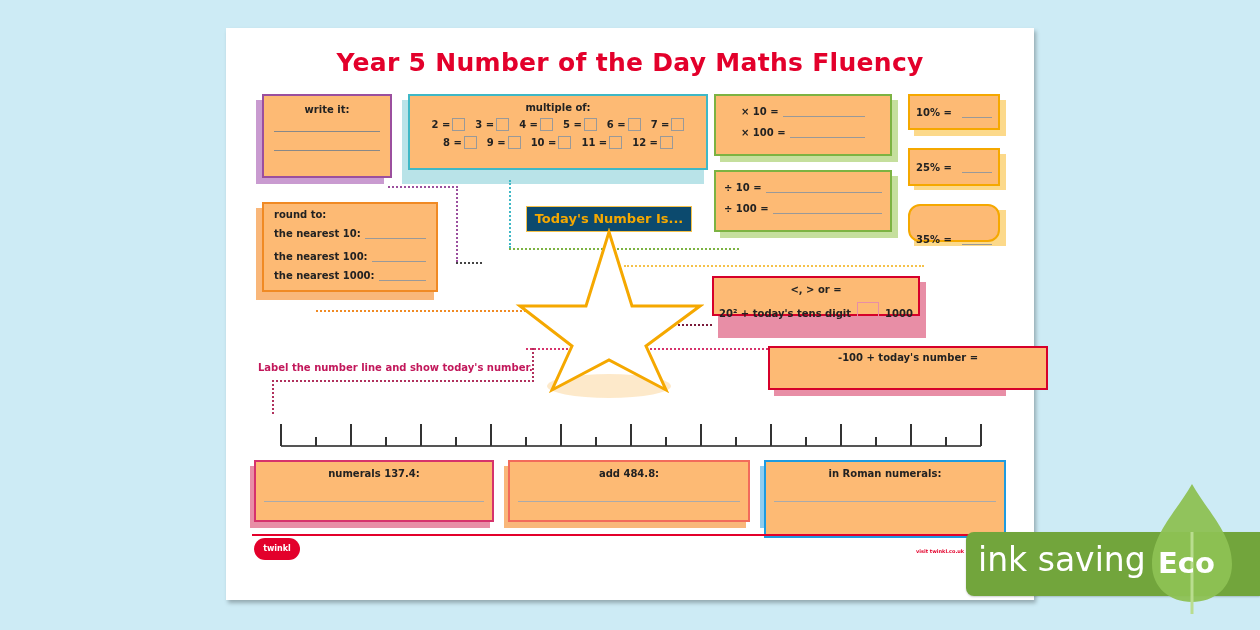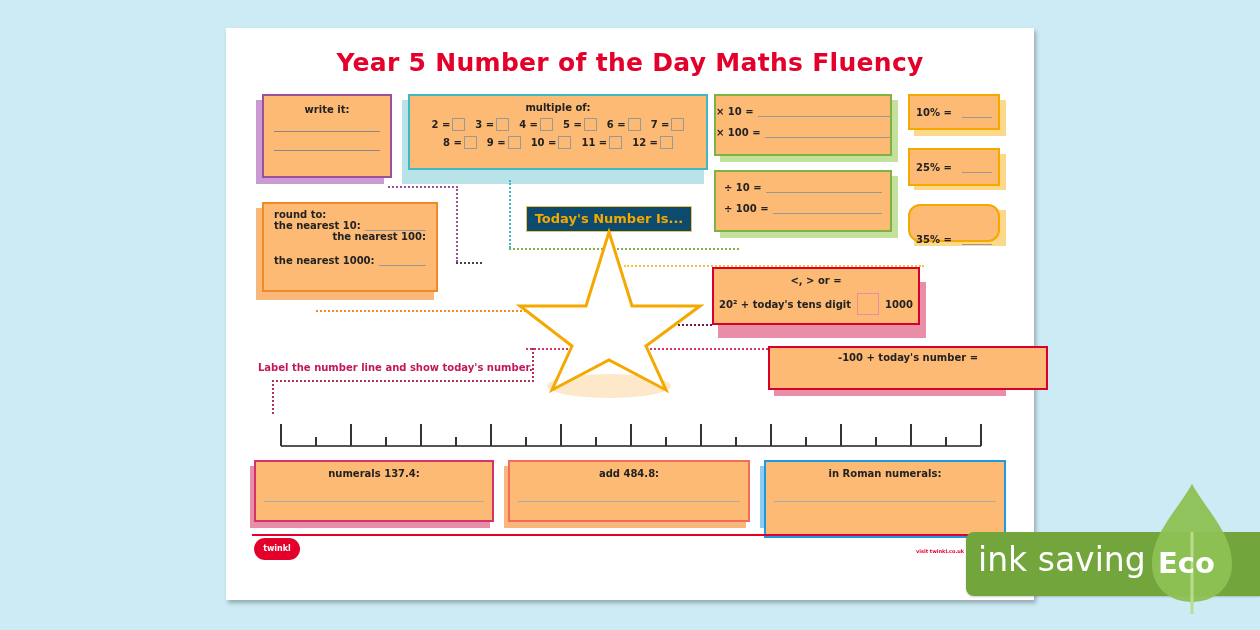--- a/index.html
+++ b/index.html
@@ -70,21 +70,21 @@
     <div class="mult-row">
       <span class="mult-item"><span>8 =</span><span class="sq"></span></span>
       <span class="mult-item"><span>9 =</span><span class="sq"></span></span>
       <span class="mult-item"><span>10 =</span><span class="sq"></span></span>
       <span class="mult-item"><span>11 =</span><span class="sq"></span></span>
       <span class="mult-item"><span>12 =</span><span class="sq"></span></span>
     </div>
   </div>
 
   <div class="shadow" style="left:494px;top:72px;width:178px;height:62px;background:#c5df9d;"></div>
-  <div class="card" style="left:488px;top:66px;width:178px;height:62px;border-color:#7cb342;padding:6px 0;">
+  <div class="card" style="left:488px;top:66px;width:178px;height:62px;border-color:#7cb342;padding:6px 25px;">
     <div class="row" style="margin-top:4px;">
         <span>× 10 =</span>
         <span class="line" style="flex:1;"></span>
       </div>
     <div class="row" style="margin-top:10px;">
         <span>× 100 =</span>
         <span class="line" style="flex:1;"></span>
       </div>
   </div>
 
@@ -118,25 +118,25 @@
   <div class="card" style="left:682px;top:176px;width:92px;height:38px;border-color:#f5a800;padding:16px 6px;border-radius:12px;">
     <div class="row" style="margin-top:12px;">
         <span>35% =</span>
         <span class="line" style="flex:1;margin-left:6px;"></span>
       </div>
   </div>
 
   <div class="shadow" style="left:30px;top:180px;width:178px;height:92px;background:#f9b77a;"></div>
   <div class="card" style="left:36px;top:174px;width:176px;height:90px;border-color:#f08a24;padding:5px 10px;">
     <div>round to:</div>
-    <div class="row" style="">
+    <div class="row" style="margin-top:8px;">
         <span>the nearest 10:</span>
         <span class="line" style="flex:1;"></span>
       </div>
-    <div class="row" style="margin-top:0;flex-direction:column;">
+    <div class="row" style="margin-top:12px;">
         <span>the nearest 100:</span>
         <span class="line" style="flex:1;"></span>
       </div>
     <div class="row" style="margin-top:8px;">
         <span>the nearest 1000:</span>
         <span class="line" style="flex:1;"></span>
       </div>
   </div>
 
   <div class="dots-h" style="left:162px;top:158px;width:70px;border-color:#9b4f9e;"></div>
@@ -152,21 +152,21 @@
   <div class="dots-h" style="left:46px;top:352px;width:262px;border-color:#b0305c;"></div>
   <div class="dots-v" style="left:46px;top:352px;height:34px;border-color:#b0305c;"></div>
 
   <div class="abs" style="left:300px;top:178px;width:166px;height:26px;border:1px solid #f5c24a;color:#f5a800;font-weight:bold;font-size:13px;text-align:center;line-height:24px;background:#0c4a6e;">Today's Number Is...</div>
   <svg class="abs" style="left:288px;top:200px;" width="190" height="175" viewBox="0 0 190 175">
     <ellipse cx="95" cy="158" rx="62" ry="12" fill="#fde7c4" opacity="0.9"></ellipse>
     <polygon points="95,4 118,78 186,78 132,118 152,162 95,132 38,162 58,118 6,78 72,78" fill="#ffffff" stroke="#f5a800" stroke-width="3" stroke-linejoin="miter"></polygon>
   </svg>
 
   <div class="shadow" style="left:492px;top:254px;width:208px;height:56px;background:#e88ea6;"></div>
-  <div class="card" style="left:486px;top:239px;width:208px;height:58px;border-color:#d6002a;">
+  <div class="card" style="left:486px;top:248px;width:208px;height:40px;border-color:#d6002a;">
     <div class="hdr" style="margin-top:6px;">&lt;, &gt; or =</div>
     <div class="row" style="justify-content:center;align-items:center;margin-top:7px;gap:6px;">
       <span>20² + today's tens digit</span>
       <span style="display:inline-block;width:22px;height:22px;border:1px solid #e88ea6;"></span>
       <span>1000</span>
     </div>
   </div>
 
   <div class="shadow" style="left:548px;top:322px;width:232px;height:46px;background:#e88ea6;"></div>
   <div class="card" style="left:542px;top:318px;width:280px;height:44px;border-color:#d6002a;">

